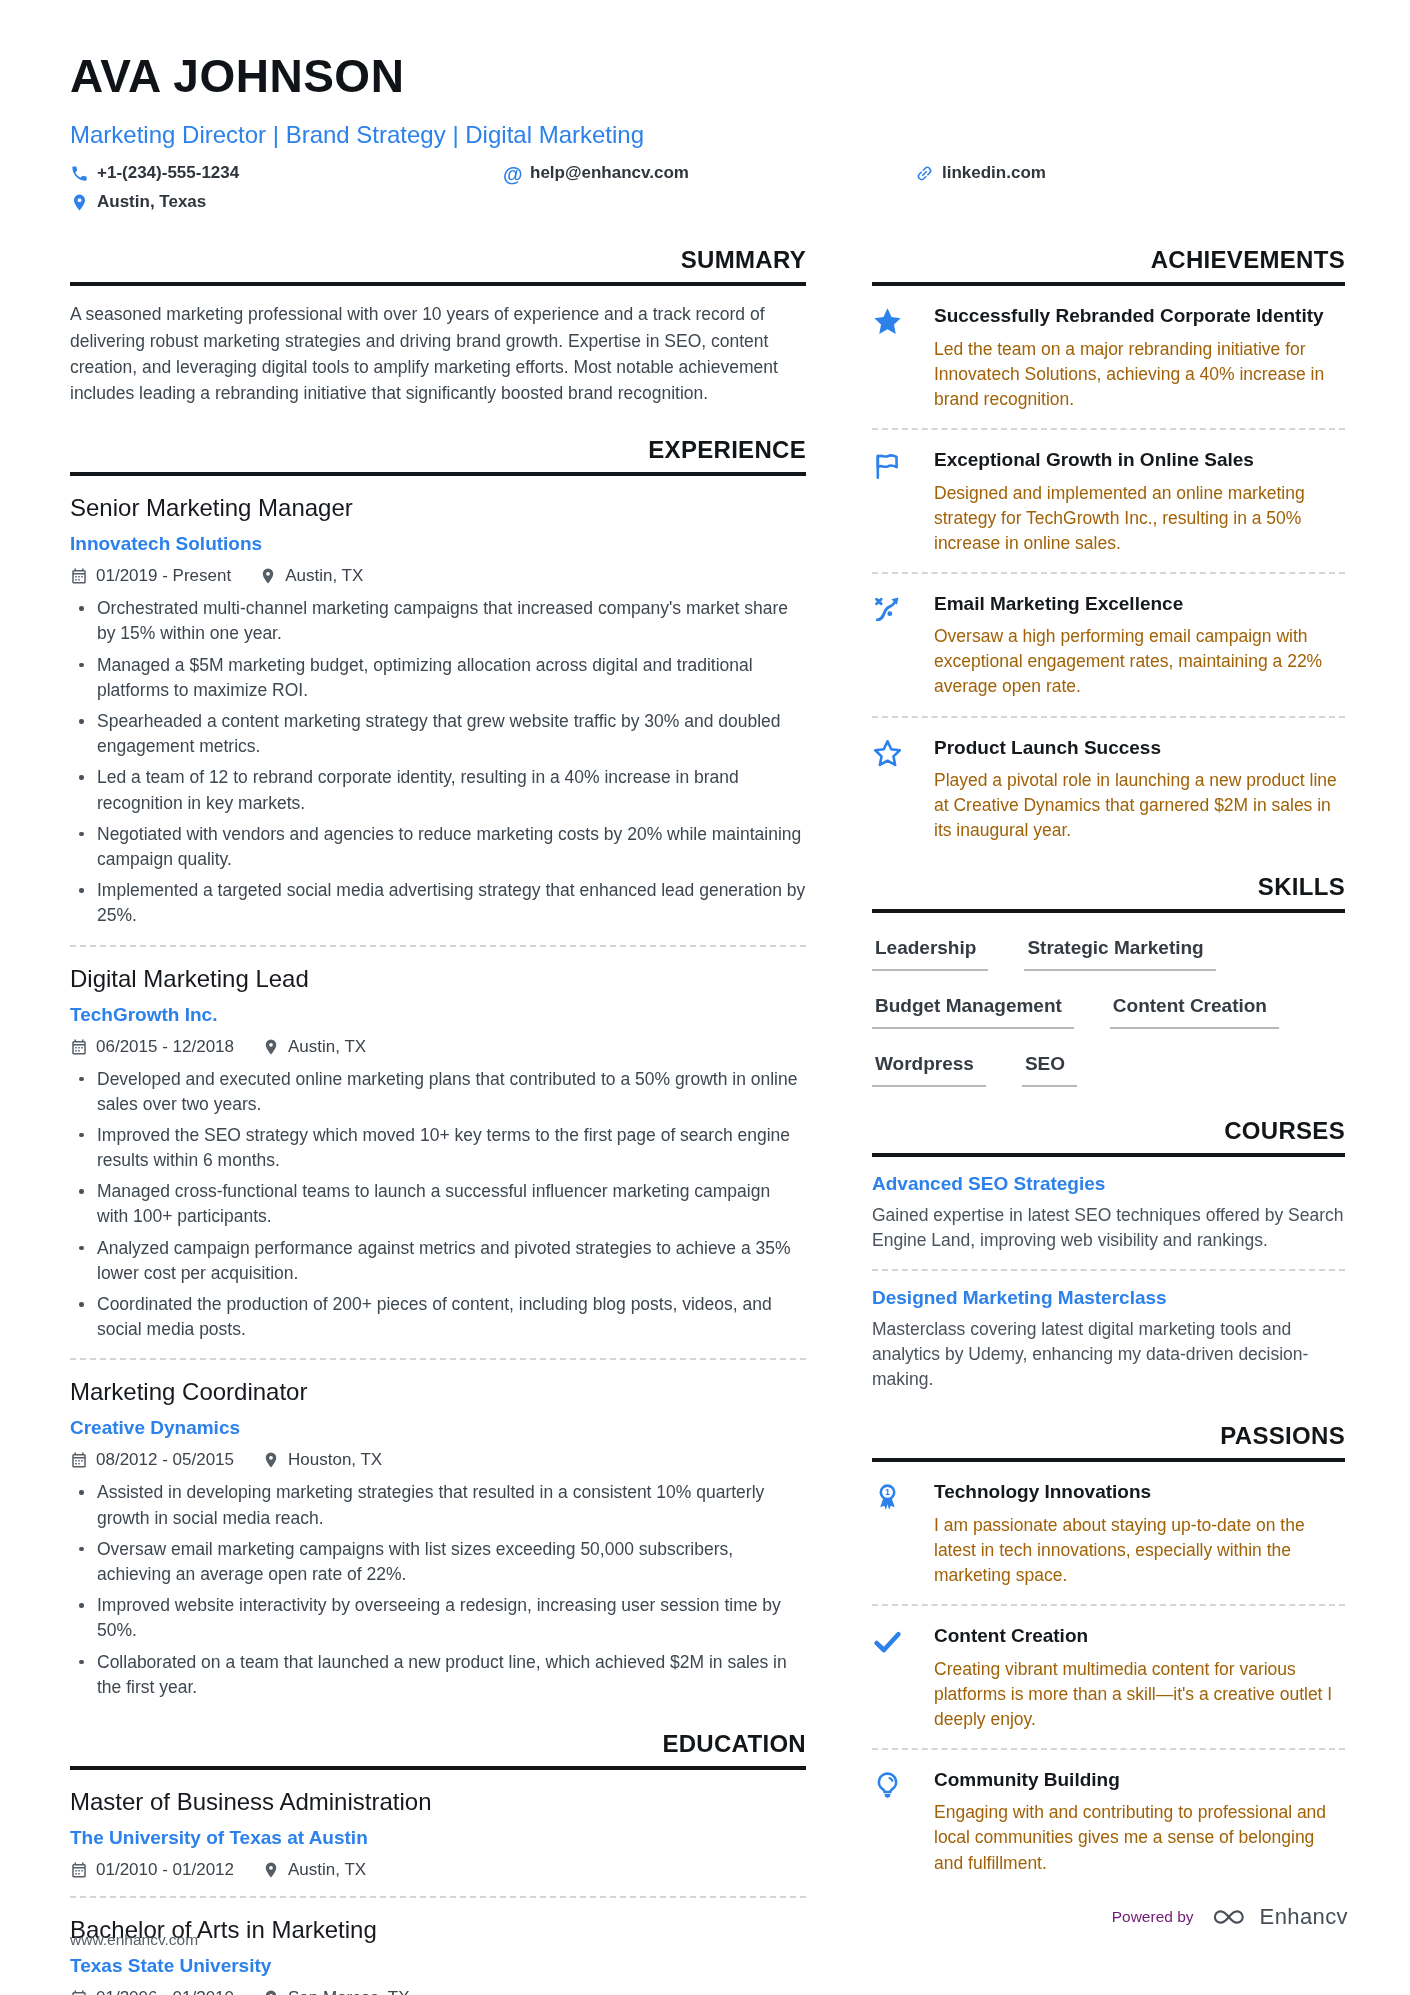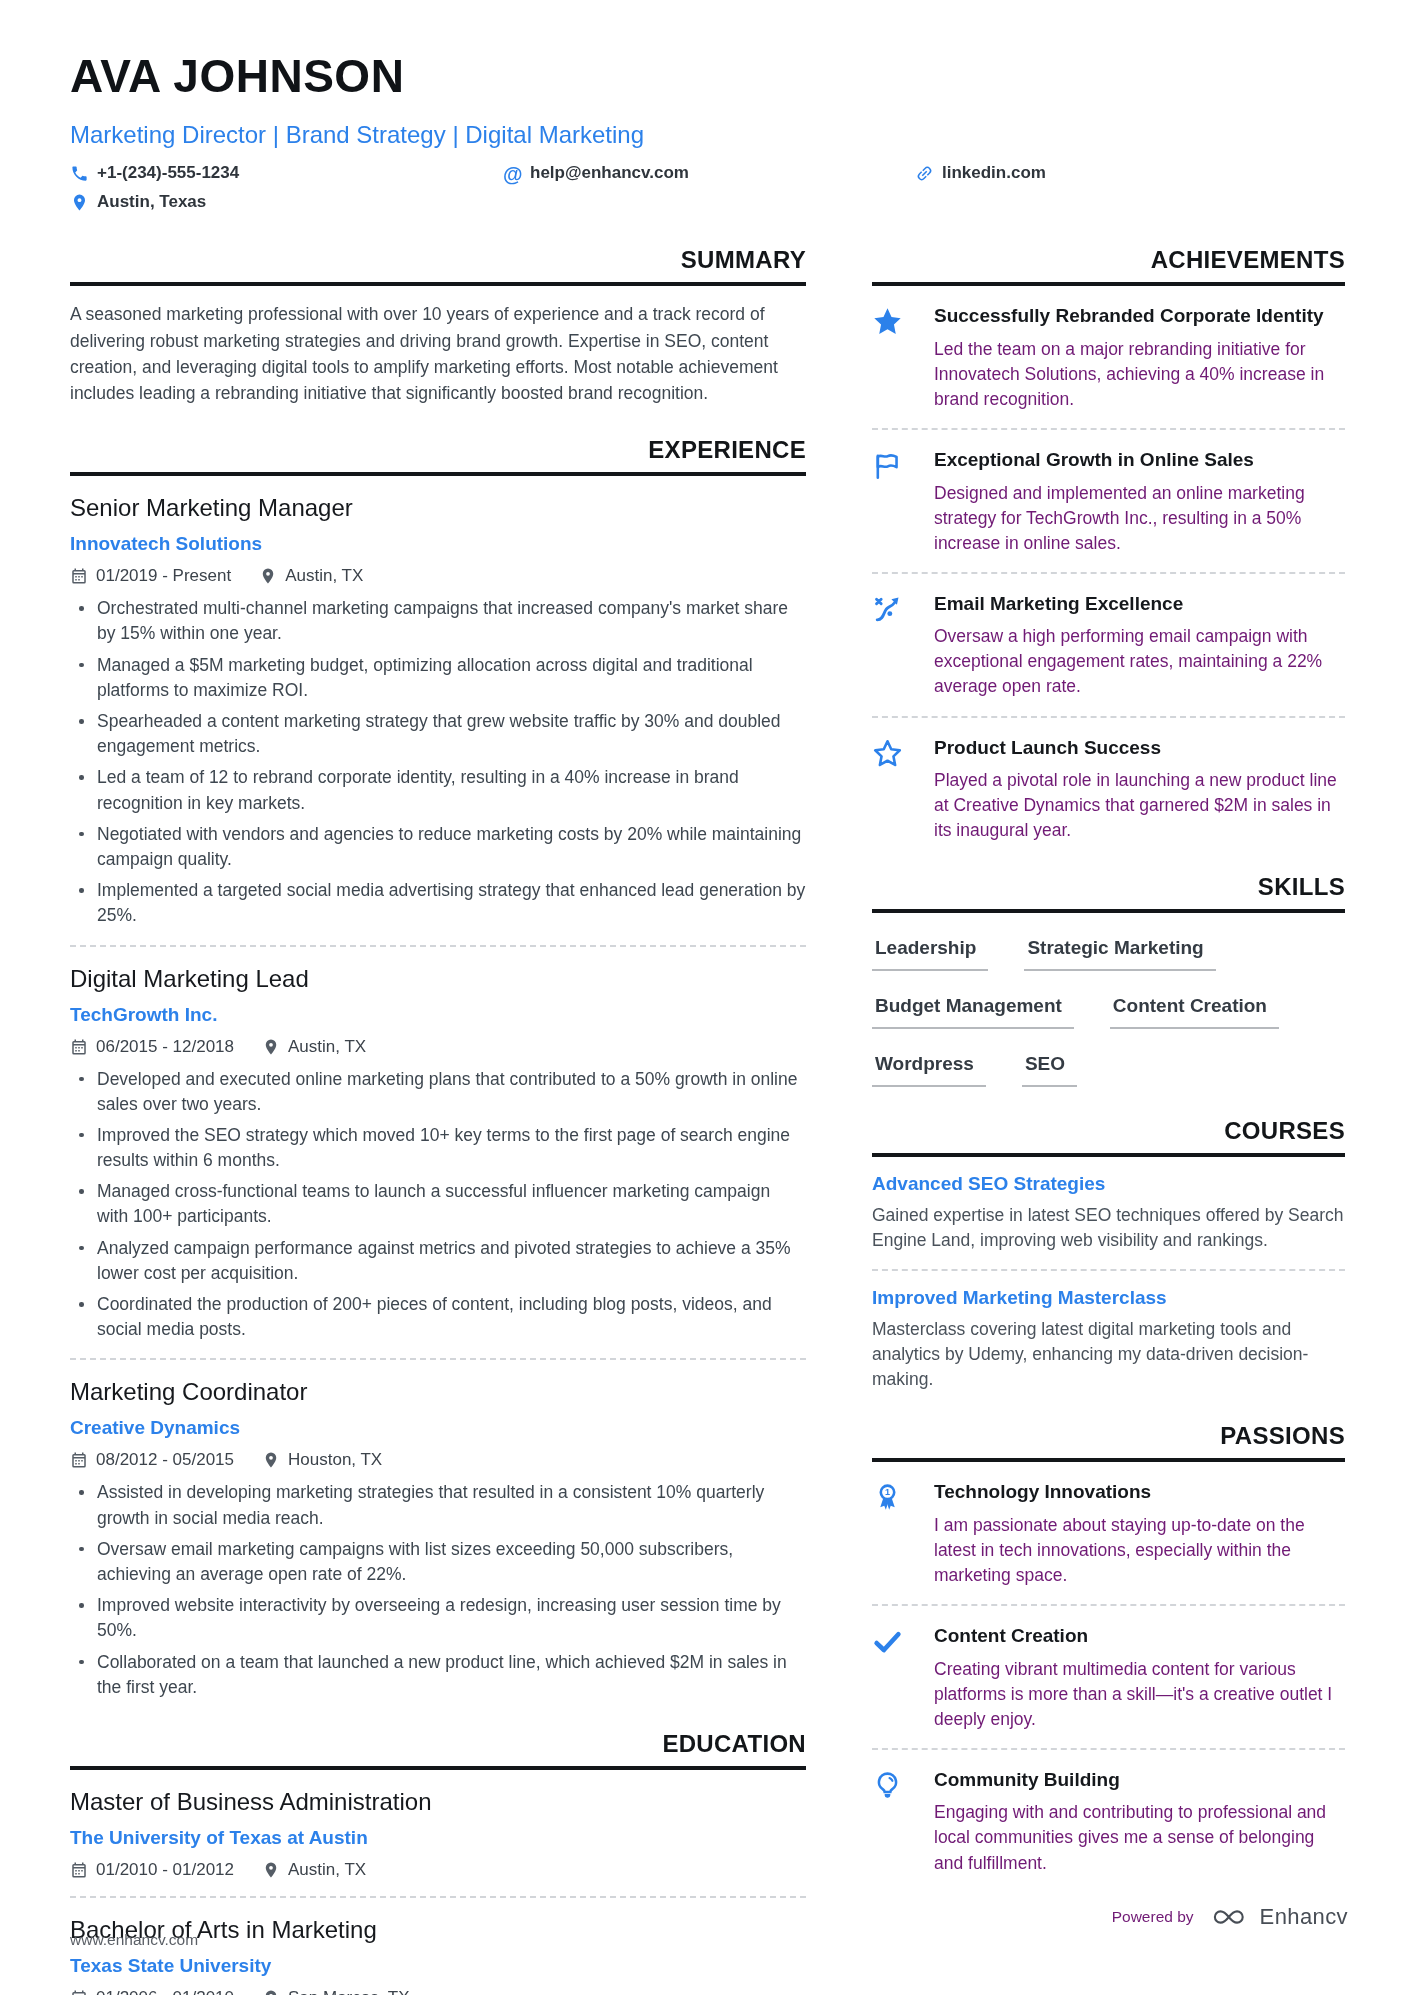--- a/index.html
+++ b/index.html
@@ -42,21 +42,21 @@
   ul.bullets{list-style:none;margin:10px 0 0 0;padding:0;}
   ul.bullets li{position:relative;padding-left:27px;margin-top:6px;font-size:17.5px;line-height:1.44;color:#3e4750;}
   ul.bullets li::before{content:"";position:absolute;left:9px;top:10px;width:4.5px;height:4.5px;border-radius:50%;background:#4a525b;}
   .dashed{border:0;border-top:2px dashed #d2d5d9;margin:16px 0 0 0;}
 
   
   .r-item{display:flex;gap:26px;margin-top:18px;}
   .r-icon{flex:0 0 36px;width:36px;padding-top:2px;color:#2c81ea;}
   .r-icon svg{width:31px;height:31px;display:block;}
   .r-title{font-size:19px;font-weight:700;color:#15181c;line-height:1.3;}
-  .r-text{margin-top:8px;font-size:17.5px;line-height:1.43;color:#701a75;}
+  .r-text{margin-top:8px;font-size:17.5px;line-height:1.43;color:#a16207;}
 
   .skills{display:flex;flex-wrap:wrap;column-gap:36px;row-gap:24px;margin-top:24px;}
   .skill{font-size:19px;font-weight:700;color:#343b43;border-bottom:2px solid #b6b9bd;padding:0 12px 10px 3px;}
 
   .course{margin-top:16px;}
   .course-title{font-size:19px;font-weight:700;color:#2c81ea;}
   .course-text{margin-top:8px;font-size:17.5px;line-height:1.43;color:#4a525b;}
 
   
   .footer{position:absolute;left:70px;right:62px;bottom:46px;display:flex;justify-content:space-between;align-items:center;}
@@ -346,21 +346,21 @@
       </div>
 
       <div class="section">
         <div class="section-title">COURSES</div>
         <div class="course">
           <div class="course-title">Advanced SEO Strategies</div>
           <div class="course-text">Gained expertise in latest SEO techniques offered by Search Engine Land, improving web visibility and rankings.</div>
         </div>
         <hr class="dashed">
         <div class="course">
-          <div class="course-title">Improved Marketing Masterclass</div>
+          <div class="course-title">Designed Marketing Masterclass</div>
           <div class="course-text">Masterclass covering latest digital marketing tools and analytics by Udemy, enhancing my data-driven decision-making.</div>
         </div>
       </div>
 
       <div class="section">
         <div class="section-title">PASSIONS</div>
 
         <div class="r-item">
           <span class="r-icon">
             <svg viewBox="0 0 24 24">

